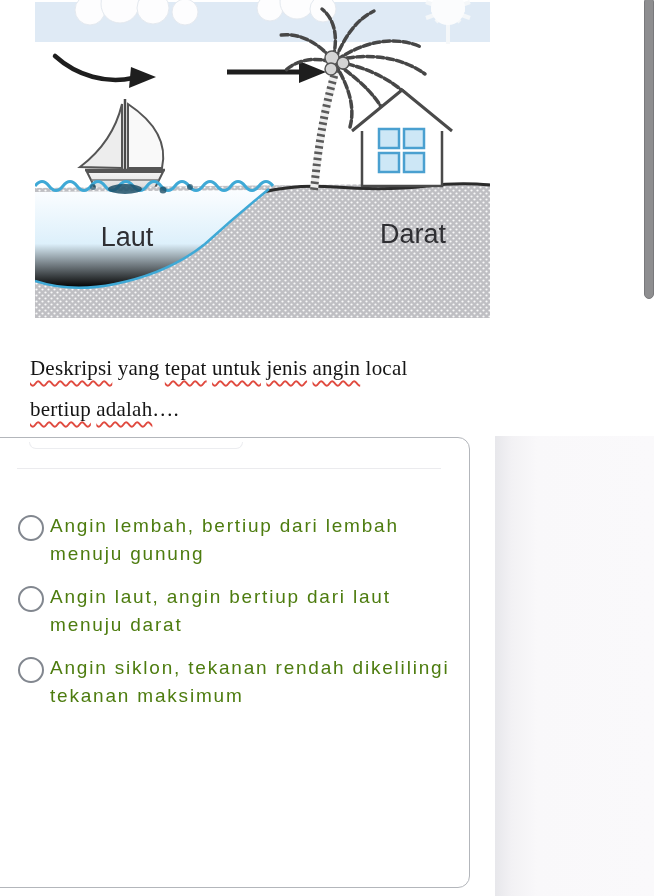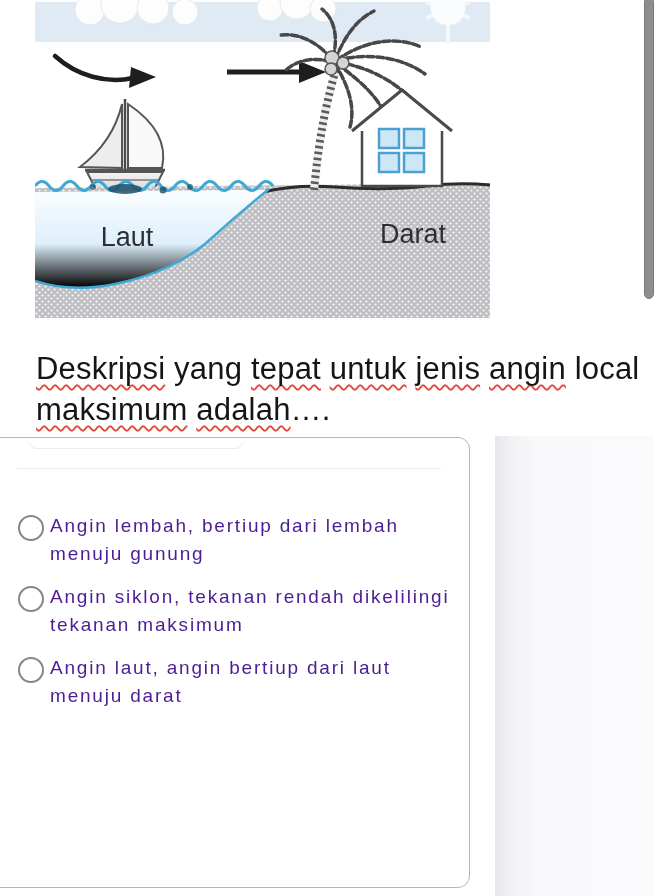--- a/index.html
+++ b/index.html
@@ -9,38 +9,38 @@
 
   
   .illus{position:absolute;left:35px;top:0;width:455px;height:318px;}
 
   
   .scroll-thumb{position:absolute;left:644px;top:-3px;width:8px;height:300px;
     background:#8e8e90;border:1px solid #79797c;border-radius:5px;}
 
   
   .question{position:absolute;left:30px;top:348px;width:616px;
-    font-family:Liberation Sans, sans-serif;font-size:31px;line-height:41px;
-    color:#151515;letter-spacing:0.2px;margin-left:6px;}
+    font-family:Liberation Serif, serif;font-size:21px;line-height:41px;
+    color:#151515;letter-spacing:0.2px;}
   .question .sq{text-decoration:underline;text-decoration-style:wavy;
     text-decoration-color:#e04a3f;text-decoration-thickness:1.6px;
     text-underline-offset:5px;text-decoration-skip-ink:none;}
 
   
   .card{position:absolute;left:-22px;top:437px;width:492px;height:451px;
     background:#fff;border:1.5px solid #b3b6bb;border-radius:12px;box-sizing:border-box;}
   .card-remnant{position:absolute;left:50px;top:4px;width:212px;height:6px;
     border:1px solid #ecedf0;border-top:none;border-radius:0 0 10px 10px;}
   .divider{position:absolute;left:38px;top:30px;width:424px;height:1px;background:#ebebee;}
   .options{position:absolute;left:39px;top:74px;width:438px;}
   .opt{display:flex;align-items:flex-start;margin-bottom:15px;min-height:56px;cursor:pointer;}
   .radio{flex:0 0 auto;width:22px;height:22px;border:2.5px solid #82878f;
     border-radius:50%;background:#fff;margin:3px 6px 0 0;}
   .opt-label{width:408px;font-size:19px;line-height:28px;letter-spacing:1.8px;
-    color:#4c1d95;}
+    color:#4d7c0f;}
 
   
   .side-panel{position:absolute;left:495px;top:436px;width:159px;height:460px;
     background:linear-gradient(to right,#e7e7eb 0px,#f2f1f4 16px,#f9f8fa 42px,#faf9fb 100%);}
 </style>
 </head>
 <body>
 
 <div class="page">
 
@@ -153,42 +153,42 @@
           <rect x="369" y="153" width="20" height="19"></rect>
       </g>
     </g>
 
     <text x="92" y="246" text-anchor="middle" font-family="Liberation Sans, sans-serif" font-size="27" fill="#2f2f33">Laut</text>
     <text x="378" y="243" text-anchor="middle" font-family="Liberation Sans, sans-serif" font-size="27" fill="#2f2f33">Darat</text>
   </svg>
 
   <div class="scroll-thumb"></div>
 
-  <div class="question"><span class="sq">Deskripsi</span><span> yang </span><span class="sq">tepat</span><span> </span><span class="sq">untuk</span><span> </span><span class="sq">jenis</span><span> </span><span class="sq">angin</span><span> local</span><br><span class="sq">maksimum</span><span> </span><span class="sq">adalah</span><span>….</span></div>
+  <div class="question"><span class="sq">Deskripsi</span><span> yang </span><span class="sq">tepat</span><span> </span><span class="sq">untuk</span><span> </span><span class="sq">jenis</span><span> </span><span class="sq">angin</span><span> local</span><br><span class="sq">bertiup</span><span> </span><span class="sq">adalah</span><span>….</span></div>
 
   <div class="card">
     <div class="card-remnant"></div>
     <div class="divider"></div>
     <div class="options">
 
       <div class="opt">
         <span class="radio"></span>
         <span class="opt-label">Angin lembah, bertiup dari lembah menuju gunung</span>
       </div>
 
 
 
       <div class="opt">
         <span class="radio"></span>
-        <span class="opt-label">Angin siklon, tekanan rendah dikelilingi tekanan maksimum</span>
+        <span class="opt-label">Angin laut, angin bertiup dari laut menuju darat</span>
       </div>
 
       <div class="opt">
         <span class="radio"></span>
-        <span class="opt-label">Angin laut, angin bertiup dari laut menuju darat</span>
+        <span class="opt-label">Angin siklon, tekanan rendah dikelilingi tekanan maksimum</span>
       </div>
 
     </div>
   </div>
 
   <div class="side-panel"></div>
 
 </div>
 
 </body></html>

